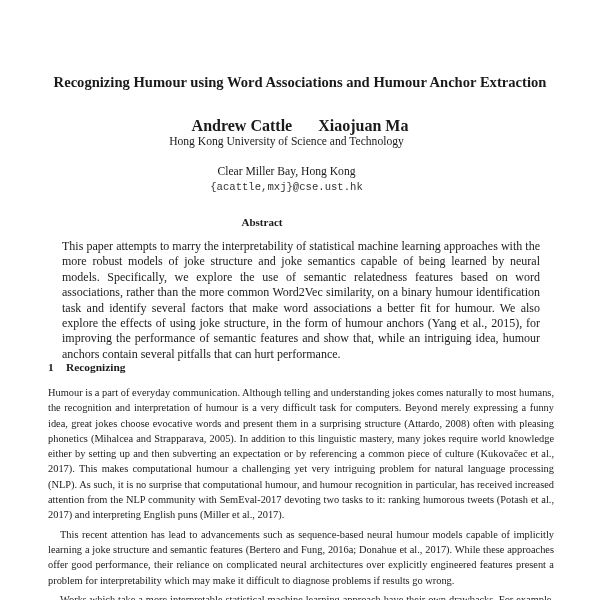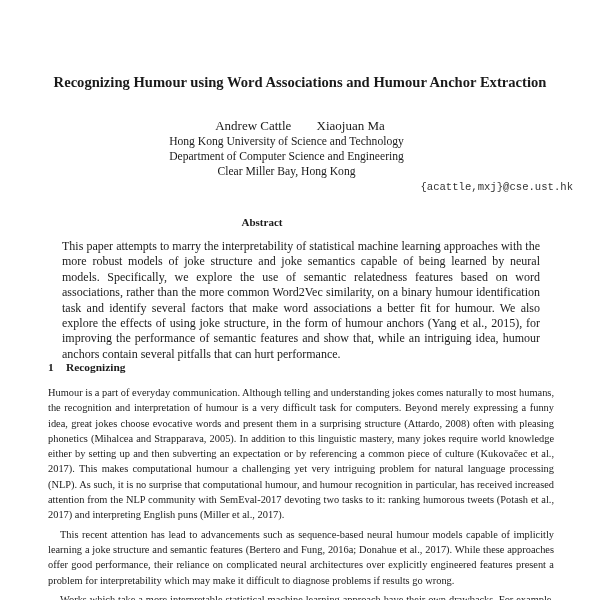--- a/index.html
+++ b/index.html
@@ -2,25 +2,25 @@
 <html><head>
 <meta charset="utf-8">
 <style>
   html, body { margin: 0; padding: 0; background: #ffffff; }
   body { width: 600px; height: 600px; overflow: hidden; position: relative;
          font-family: "Liberation Serif", serif; color: #1a1a1a; }
   .page { position: absolute; left: 0; top: 16px; width: 600px; height: 600px; }
   .title { position: absolute; left: 40px; width: 520px; top: 58px;
            text-align: center; font-weight: bold; font-size: 14.6px; line-height: 17px; }
   .authors { position: absolute; left: 0; width: 600px; top: 103px; text-align: center;
-             font-weight: normal; font-size: 13px; line-height: 14px; }
+             font-weight: bold; font-size: 16px; line-height: 14px; }
   .authors span { display: inline-block; margin: 0 11px; }
   .affil { position: absolute; left: 0; width: 573px; text-align: center;
            font-size: 11.6px; line-height: 14px; }
-  .email { font-family: "Liberation Mono", monospace; font-size: 10.6px; color: #333; text-align: right; }
+  .email { font-family: "Liberation Mono", monospace; font-size: 10.6px; color: #333; }
   .abstract-head { position: absolute; left: 0; width: 524px; top: 200px; text-align: center;
                    font-weight: bold; font-size: 11px; }
   .abstract { position: absolute; left: 62px; width: 478px; top: 223px;
               font-size: 12px; line-height: 15.4px; text-align: justify; }
   .sec-head { position: absolute; left: 48px; top: 345px; font-weight: bold; font-size: 11.4px; }
   .sec-head .num { display: inline-block; width: 18px; }
   .body { position: absolute; left: 48px; width: 506px; top: 369px;
           font-size: 10.4px; line-height: 15.3px; text-align: justify; }
   .body p { margin: 0 0 4px 0; text-indent: 12px; }
   .body p.first { text-indent: 0; }
@@ -30,21 +30,20 @@
 
 <div class="page">
   <div class="title">Recognizing Humour using Word Associations and Humour Anchor Extraction</div>
 
   <div class="authors">
     <span>Andrew Cattle</span>
     <span>Xiaojuan Ma</span>
   </div>
 
   <div class="affil" style="top:119px">Hong Kong University of Science and Technology</div>
-  <div class="affil" style="top:134px">Department of Computer Science and Engineering</div>
   <div class="affil" style="top:149px">Clear Miller Bay, Hong Kong</div>
   <div class="affil email" style="top:164px">{acattle,mxj}@cse.ust.hk</div>
 
   <div class="abstract-head">Abstract</div>
   <div class="abstract">This paper attempts to marry the interpretability of statistical machine learning approaches with the more robust models of joke structure and joke semantics capable of being learned by neural models. Specifically, we explore the use of semantic relatedness features based on word associations, rather than the more common Word2Vec similarity, on a binary humour identification task and identify several factors that make word associations a better fit for humour. We also explore the effects of using joke structure, in the form of humour anchors (Yang et al., 2015), for improving the performance of semantic features and show that, while an intriguing idea, humour anchors contain several pitfalls that can hurt performance.</div>
 
   <div class="sec-head">
     <span class="num">1</span><span>Recognizing</span>
   </div>
 

